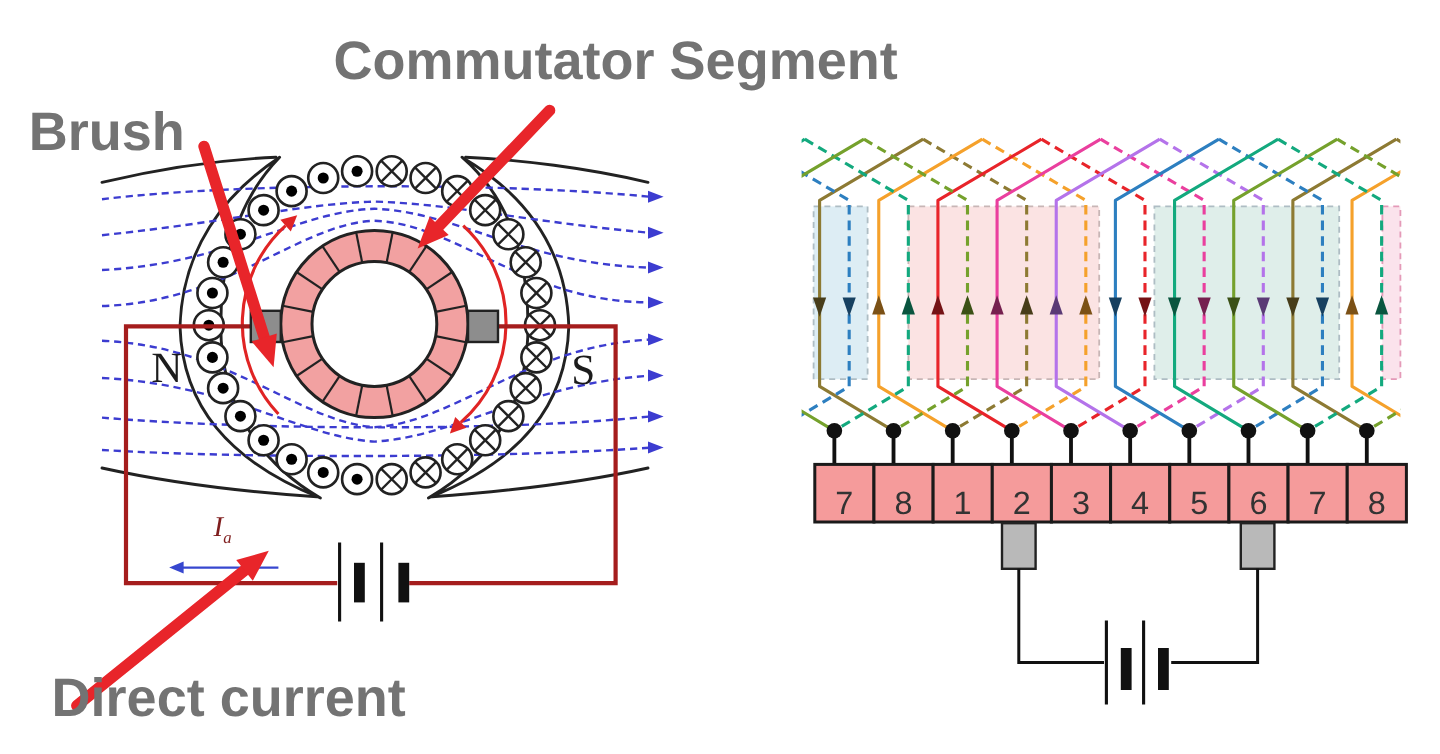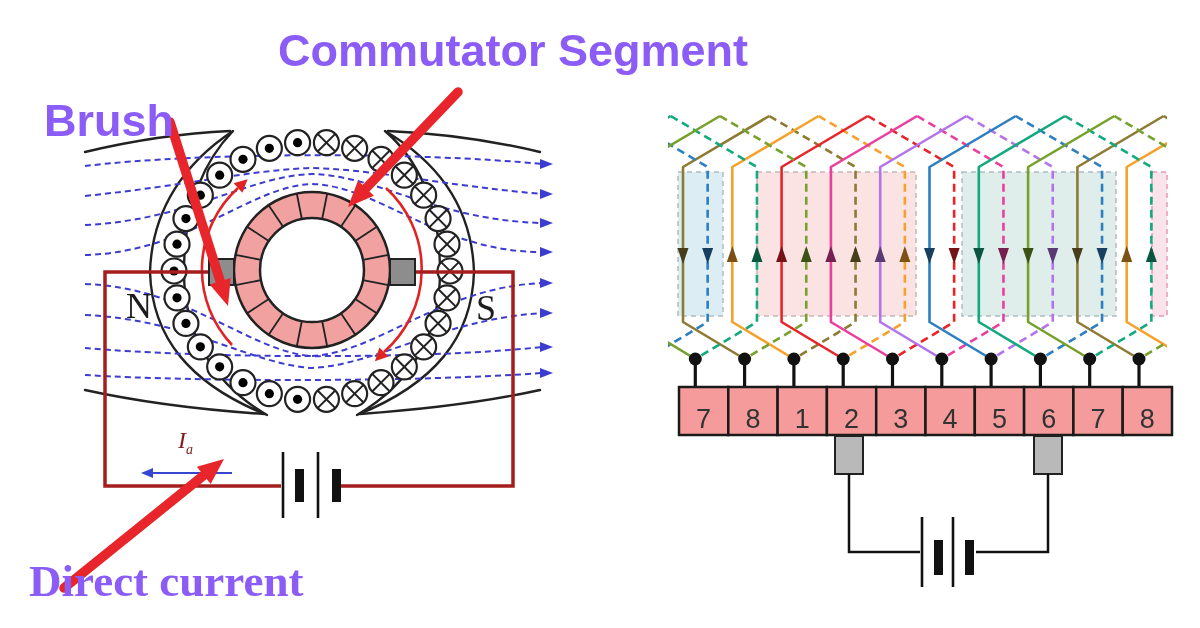--- a/index.html
+++ b/index.html
@@ -1,19 +1,19 @@
 <!DOCTYPE html>
 <html><head>
 <meta charset="utf-8">
 <style>
   html,body{margin:0;padding:0;background:#fff;}
   #stage{position:relative;width:1200px;height:628px;background:#fff;overflow:hidden;
          font-family:"Liberation Sans",sans-serif;}
   #scene{position:absolute;left:0;top:0;}
-  .lbl{position:absolute;color:#8b5cf6;font-weight:700;white-space:nowrap;line-height:1;}
+  .lbl{position:absolute;color:#737373;font-weight:700;white-space:nowrap;line-height:1;}
   .lbl.big{font-size:45px;letter-spacing:0px;}
   .serif{font-family:"Liberation Serif",serif;font-weight:400;color:#1c1c1c;}
   #n-label,#s-label{font-size:36px;}
   #ia-label{font-family:"Liberation Serif",serif;font-style:italic;font-size:24px;color:#7f1d1d;}
   #ia-label sub{font-size:14px;}
 </style>
 </head>
 <body>
 
 <div id="stage">
@@ -269,22 +269,22 @@
         <polygon points="228,306 230.67461648608966,277.89579343492625 209.69235382002202,284.50976753618664" fill="#e8252a"></polygon>
         <line x1="458" y1="92" x2="362.37743103612115" y2="191.96904937132786" stroke="#e8252a" stroke-width="9.5" stroke-linecap="round"></line>
         <polygon points="348,207 373.9208492237762,195.81476081980082 358.0227283665268,180.60786260851881" fill="#e8252a"></polygon>
         <line x1="64" y1="588" x2="207.80741363391346" y2="472.0552727576573" stroke="#e8252a" stroke-width="9.5" stroke-linecap="round"></line>
         <polygon points="224,459 196.8550362570923,466.75570392654504 210.66349782769134,483.8824779675981" fill="#e8252a"></polygon>
       </g>
     </svg>
 
   <div class="lbl big" id="title-label" style="left:278px;top:28px;">Commutator Segment</div>
 
-  <div class="lbl big" id="brush-label" style="left:24px;top:98px;margin-left:20px;">Brush</div>
-
-  <div class="lbl big" id="dc-label" style="left:29px;top:559px;font-family:Liberation Serif, serif;">Direct current</div>
+  <div class="lbl big" id="brush-label" style="left:24px;top:87px;">Brush</div>
+
+  <div class="lbl big" id="dc-label" style="left:43px;top:559px;">Direct current</div>
 
   <div class="lbl serif" id="n-label" style="left:126px;top:288px;font-weight:400;">N</div>
 
   <div class="lbl serif" id="s-label" style="left:476px;top:290px;font-weight:400;">S</div>
 
   <div class="lbl" id="ia-label" style="left:178px;top:428px;font-weight:400;"><span>I</span><sub>a</sub></div>
 </div>
 
 </body></html>

